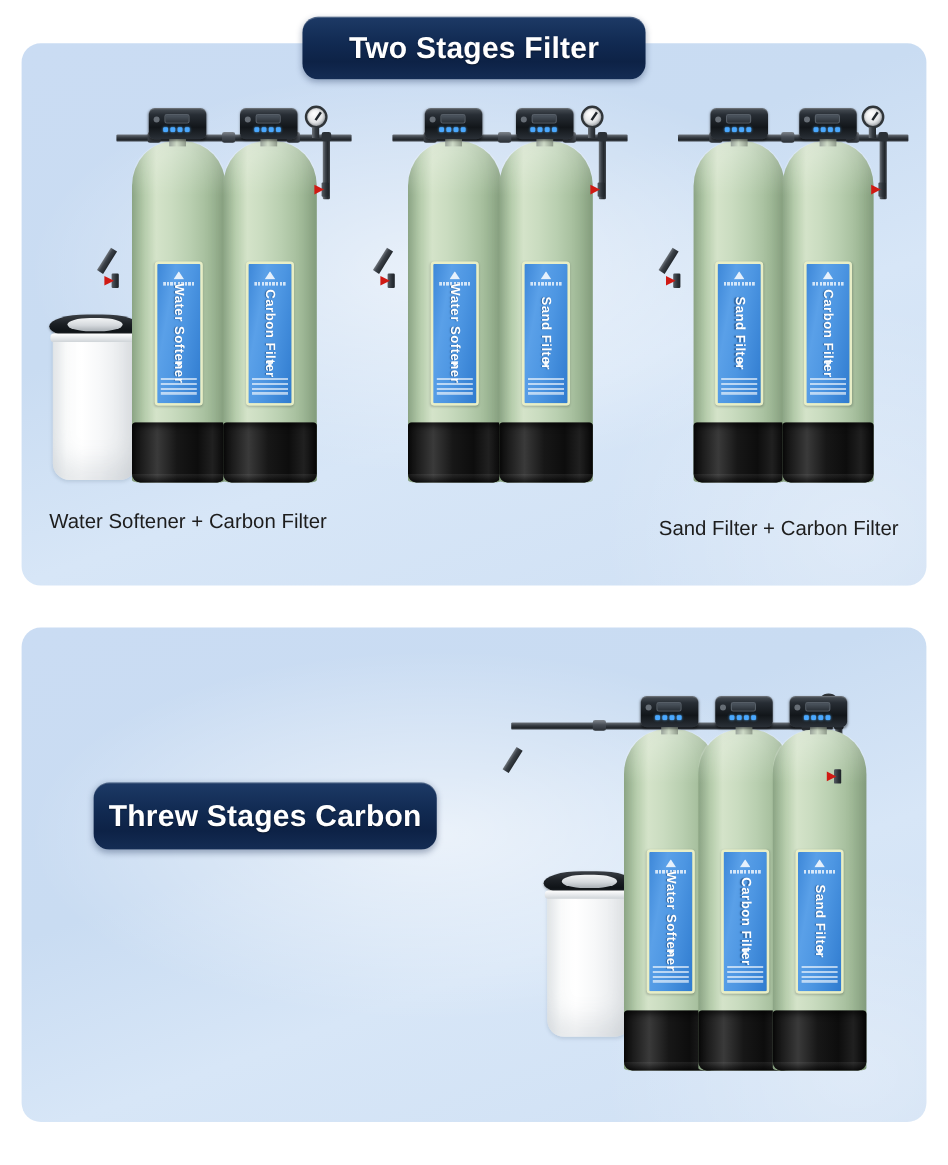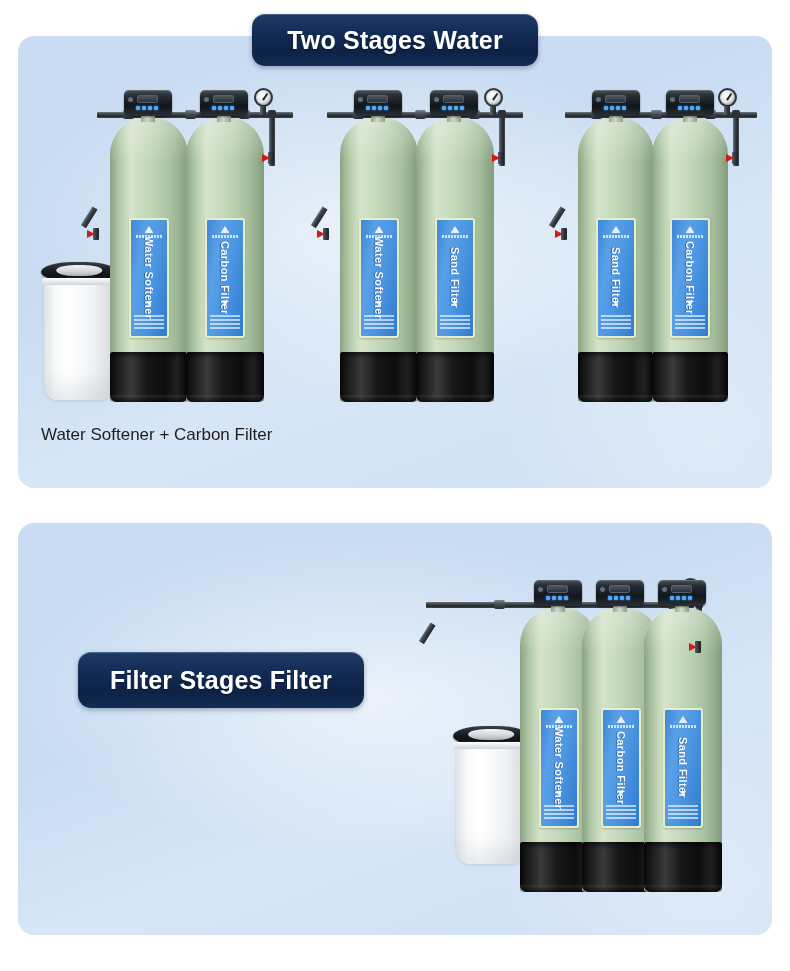--- a/index.html
+++ b/index.html
@@ -302,21 +302,21 @@
 </head>
 <body>
 
 <div id="page">
 
   <div class="panel" id="panel-top">
     <div class="panel-sheen"></div>
   </div>
 
   <div class="title-pill" id="title-two">
-    <span>Two Stages Water</span>
+    <span>Two Stages Filter</span>
   </div>
 
   <div class="group" style="left:40px; top:96px; width:270px; height:310px;">
 
     <div class="pipe-angle" style="left:52px; top:112px;"></div>
     <div class="valve" style="left:47px; top:131px;">
       <div class="body"></div>
       <div class="handle"></div>
     </div>
     <div class="pipe-h" style="left:57px; top:16px; width:196px;"></div>
@@ -544,27 +544,28 @@
         <div class="vtext">
             <span>Carbon Filter</span>
           </div>
         <div class="marker"></div>
         <div class="fineprint"></div>
       </div>
       <div class="base"></div>
     </div>
   </div>
 
+  <div class="caption" style="left:549px; top:431px;">Sand Filter + Carbon Filter</div>
 
   <div class="panel" id="panel-bottom">
     <div class="panel-sheen"></div>
   </div>
 
   <div class="title-pill" id="title-three">
-    <span>Filter Stages Filter</span>
+    <span>Threw Stages Carbon</span>
   </div>
 
 
   <div class="group" style="left:450px; top:566px; width:320px; height:320px;">
 
     <div class="pipe-angle" style="left:-20px; top:58px;"></div>
     <div class="pipe-h" style="left:-24px; top:36px; width:268px;"></div>
     <div class="pipe-joint" style="left:44px; top:34px;"></div>
     <div class="pipe-joint" style="left:104px; top:34px;"></div>
     <div class="pipe-joint" style="left:164px; top:34px;"></div>

